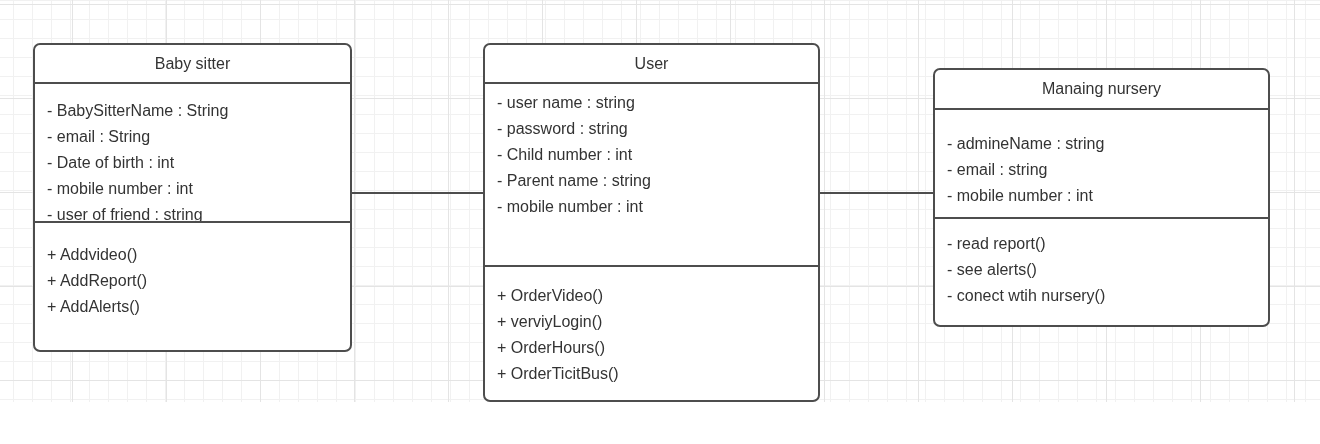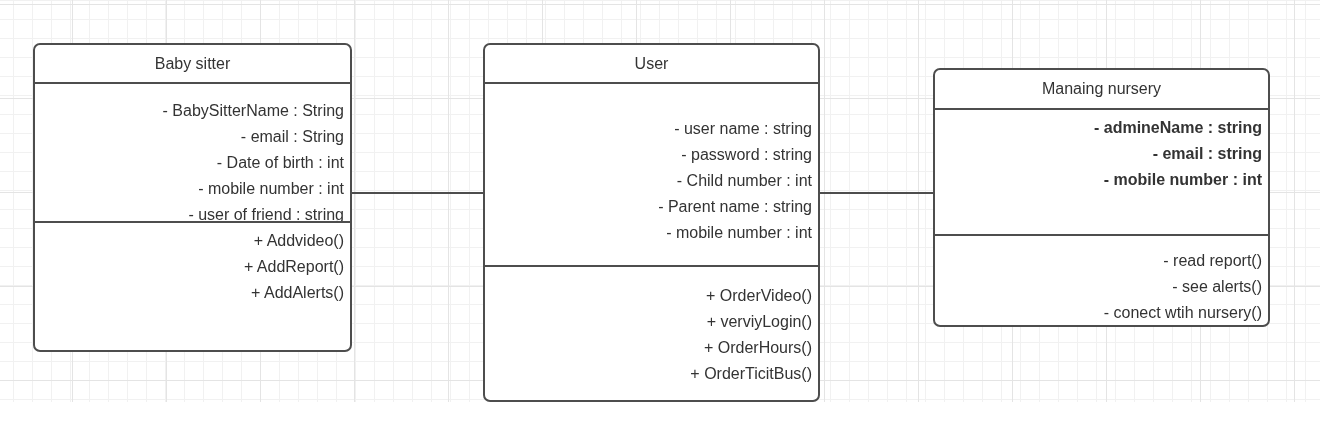--- a/index.html
+++ b/index.html
@@ -34,21 +34,20 @@
     position: absolute;
     box-sizing: border-box;
     background: #ffffff;
     border: 2px solid #4d4d4d;
     border-radius: 7px;
     overflow: hidden;
     display: flex;
     flex-direction: column;
     color: #333333;
     font-size: 16px;
-    text-align: right;
   }
   .uml-title {
     flex: none;
     display: flex;
     align-items: center;
     justify-content: center;
     font-size: 16px;
     color: #333333;
     white-space: nowrap;
   }
@@ -86,47 +85,47 @@
 
   <div class="uml-class" style="left:33px; top:43px; width:319px; height:309px;">
     <div class="uml-title" style="height:37px;">Baby sitter</div>
     <div class="uml-section" style="height:139px; padding-top:14px;">
       <div class="uml-line">- BabySitterName : String</div>
       <div class="uml-line">- email : String</div>
       <div class="uml-line">- Date of birth : int</div>
       <div class="uml-line">- mobile number : int</div>
       <div class="uml-line">- user of friend : string</div>
     </div>
-    <div class="uml-section last" style="padding-top:5px;">
+    <div class="uml-section last" style="padding-top:19px;">
       <div class="uml-line">+ Addvideo()</div>
       <div class="uml-line">+ AddReport()</div>
       <div class="uml-line">+ AddAlerts()</div>
     </div>
   </div>
 
   <div class="uml-class" style="left:483px; top:43px; width:337px; height:359px;">
     <div class="uml-title" style="height:37px;">User</div>
-    <div class="uml-section" style="height:183px; padding-top:32px;">
+    <div class="uml-section" style="height:183px; padding-top:6px;">
       <div class="uml-line">- user name : string</div>
       <div class="uml-line">- password : string</div>
       <div class="uml-line">- Child number : int</div>
       <div class="uml-line">- Parent name : string</div>
       <div class="uml-line">- mobile number : int</div>
     </div>
     <div class="uml-section last" style="padding-top:16px;">
       <div class="uml-line">+ OrderVideo()</div>
       <div class="uml-line">+ verviyLogin()</div>
       <div class="uml-line">+ OrderHours()</div>
       <div class="uml-line">+ OrderTicitBus()</div>
     </div>
   </div>
 
   <div class="uml-class" style="left:933px; top:68px; width:337px; height:259px;">
     <div class="uml-title" style="height:38px;">Manaing nursery</div>
-    <div class="uml-section" style="height:126px; padding-top:5px;font-weight:bold;">
+    <div class="uml-section" style="height:109px; padding-top:21px;">
       <div class="uml-line">- admineName : string</div>
       <div class="uml-line">- email : string</div>
       <div class="uml-line">- mobile number : int</div>
     </div>
     <div class="uml-section last" style="padding-top:12px;">
       <div class="uml-line">- read report()</div>
       <div class="uml-line">- see alerts()</div>
       <div class="uml-line">- conect wtih nursery()</div>
     </div>
   </div>

